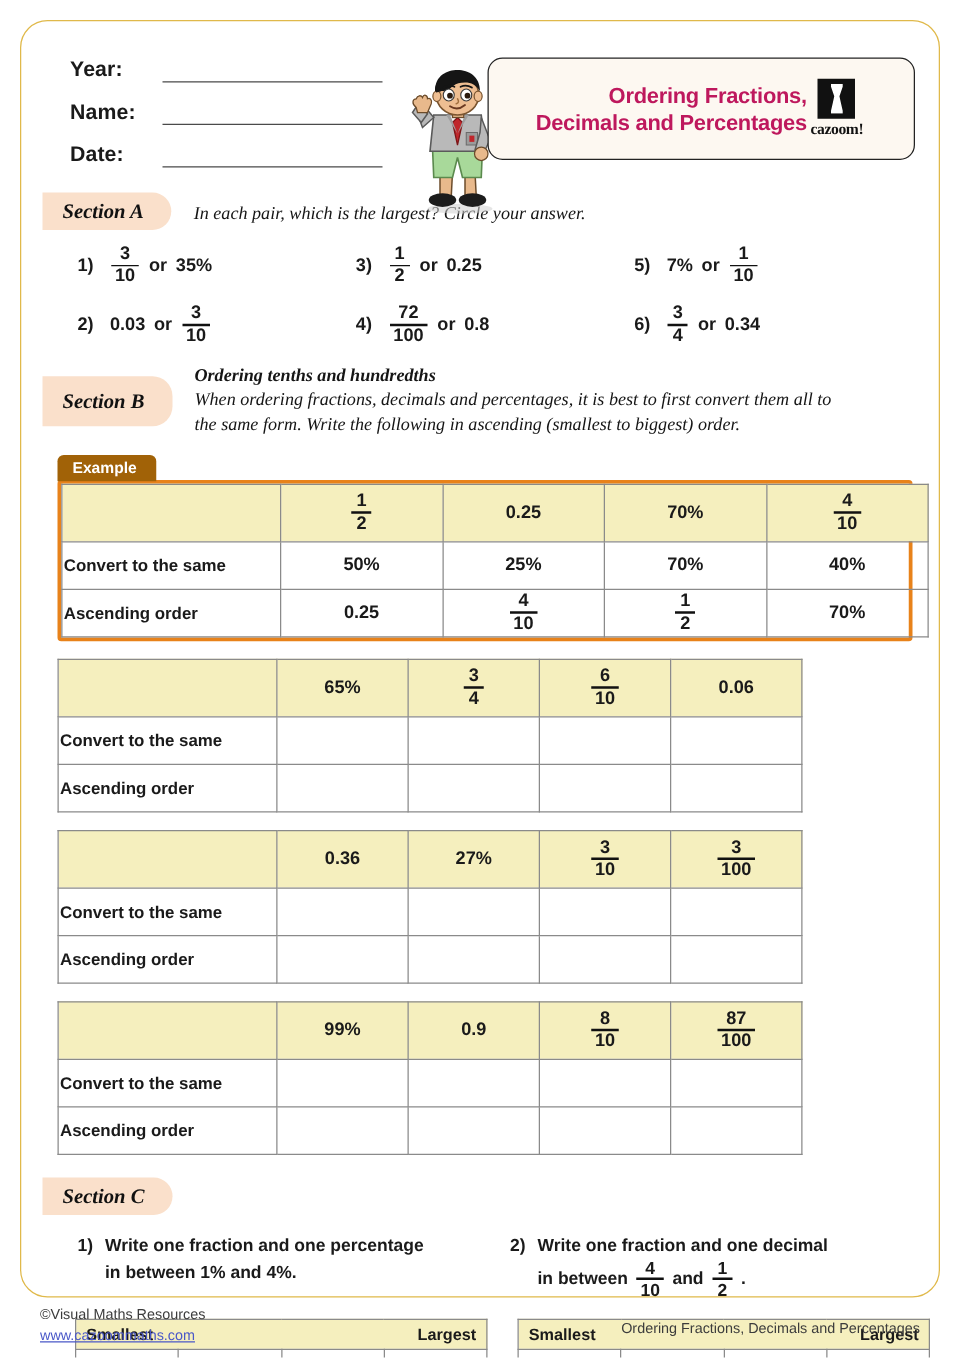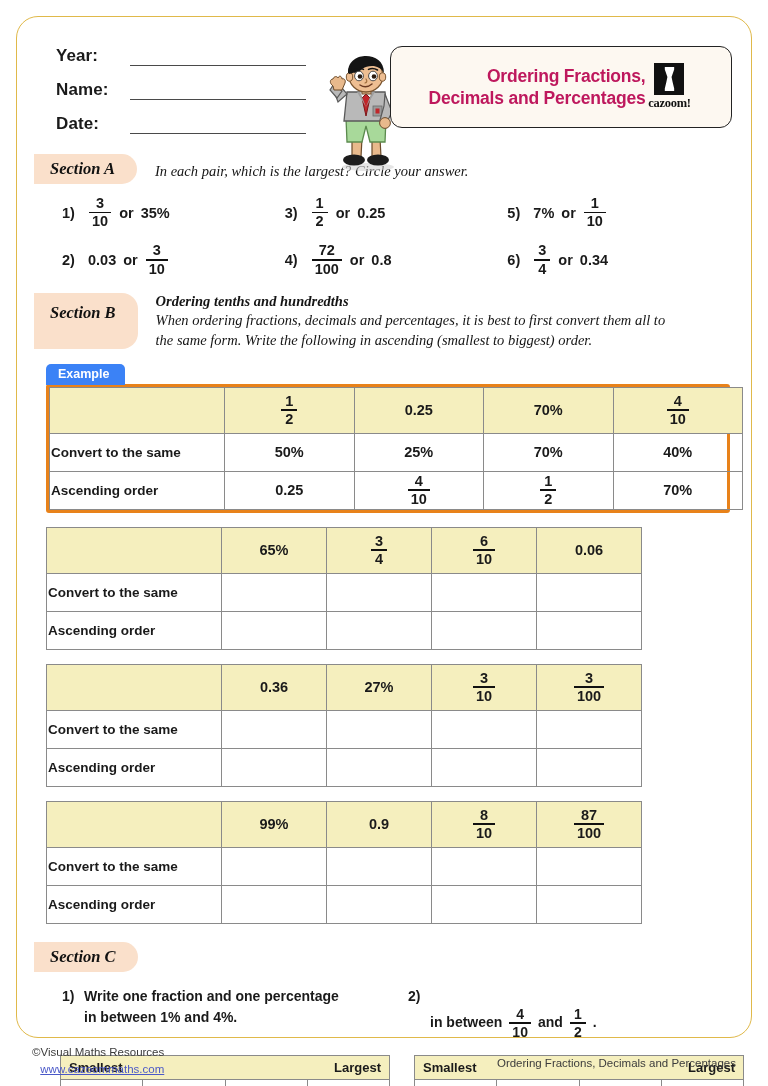--- a/index.html
+++ b/index.html
@@ -73,21 +73,21 @@
   .section-row { display: flex; align-items: center; margin-top: 2px; }
   .pill {
     background: #fae0cb;
     border-radius: 0 16px 16px 0;
     padding: 5px 22px 5px 16px;
     font-family: "Liberation Serif", serif;
     font-weight: bold; font-style: italic; font-size: 16.5px;
     color: #111; white-space: nowrap;
     margin-left: -4px;
   }
-  .pill.wide { padding-top: 10px; padding-bottom: 26px; }
+  .pill.wide { padding-top: 10px; padding-bottom: 10px; }
   .section-desc {
     font-family: "Liberation Serif", serif;
     font-style: italic; font-size: 14.5px; line-height: 1.32;
     margin-left: 18px; padding-top: 5px; color: #151515;
   }
   .section-desc .bold-line { font-weight: bold; }
 
   
   .qgrid {
     display: grid; grid-template-columns: 1fr 1fr 1fr;
@@ -117,21 +117,21 @@
   }
   .tbl td.rowhead {
     width: 175px; text-align: left; font-size: 13.5px;
   }
   .tbl tr.head td { background: #f5efbe; height: 46px; }
   .tbl tr.head td.rowhead { background: #f5efbe; }
 
   
   .example-block { margin: 14px 0 0 8px; position: relative; }
   .example-tab {
-    background: #3b82f6; color: #fff;
+    background: #a16207; color: #fff;
     font-size: 12.5px; font-weight: bold;
     padding: 3px 16px 4px 12px;
     border-radius: 5px 5px 0 0;
     display: inline-block; position: relative; left: 0; z-index: 2;
   }
   .example-frame { border: 3px solid #e8821a; border-radius: 3px; margin-top: -1px; }
   .example-frame .tbl { width: 694px; }
   .example-frame .tbl td { border-color: #8a8a8a; }
 
   
@@ -146,21 +146,21 @@
   .ctbl td { border: 1px solid #8a8a8a; height: 48px; text-align: left; font-size: 15px; font-weight: bold; }
   .ctbl tr.head td { background: #f5efbe; height: 24px; padding: 0 8px; font-size: 13px; }
   .ctbl .hdrow { display: flex; justify-content: space-between; }
 
   
   .footer {
     position: absolute; left: 32px; right: 32px; top: 1044px;
     display: flex; justify-content: space-between; align-items: flex-start;
     font-size: 11.5px; color: #3c3c3c;
   }
-  .footer .left { line-height: 1.45; text-align: right; }
+  .footer .left { line-height: 1.45; }
   .footer .link { color: #4a58c8; text-decoration: underline; }
   .footer .right { padding-top: 13px; }
 </style>
 </head>
 <body>
 
 <div class="page-frame"></div>
 
 <div class="content">
 
@@ -528,20 +528,21 @@
         <span class="num">1)</span>
         <span>Write one fraction and one percentage</span>
       </div>
       <div class="cq-indent">
         <span>in between 1% and 4%.</span>
       </div>
     </div>
     <div class="cq">
       <div class="cq-line">
         <span class="num">2)</span>
+        <span>Write one fraction and one decimal</span>
       </div>
       <div class="cq-indent">
         <span>in between</span>
         <span class="frac">
           <span class="top">4</span>
             <span class="bar"></span>
             <span class="bot">10</span>
         </span>
         <span>and</span>
         <span class="frac">

